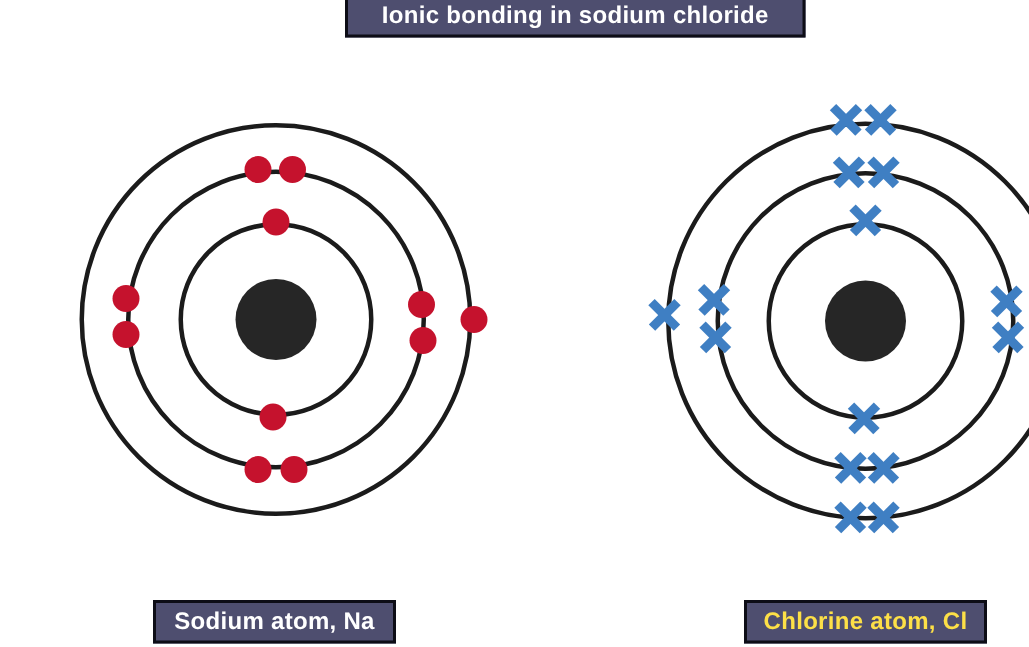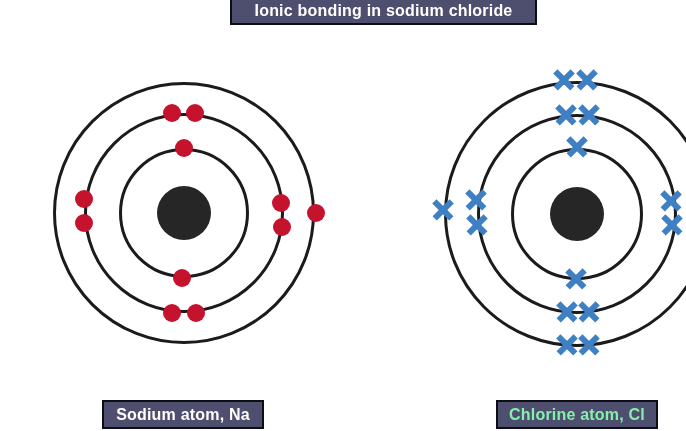--- a/index.html
+++ b/index.html
@@ -96,14 +96,14 @@
         <div class="cross" style="--xc: #3f7fc3; left: 389px; top: 200px;"></div>
         <div class="cross" style="--xc: #3f7fc3; left: 650px; top: 190px;"></div>
         <div class="cross" style="--xc: #3f7fc3; left: 651px; top: 215px;"></div>
         <div class="cross" style="--xc: #3f7fc3; left: 513px; top: 335px;"></div>
         <div class="cross" style="--xc: #3f7fc3; left: 535px; top: 335px;"></div>
       </div>
     </div>
 
   <div id="label-sodium" class="caption-box" style="background: rgb(78, 78, 111); color: rgb(255, 255, 255); border-color: rgb(13, 13, 22);">Sodium atom, Na</div>
 
-  <div id="label-chlorine" class="caption-box" style="background: rgb(78, 78, 111); color: #86efac; border-color: rgb(13, 13, 22);">Chlorine atom, Cl</div>
+  <div id="label-chlorine" class="caption-box" style="background: rgb(78, 78, 111); color: #fde047; border-color: rgb(13, 13, 22);">Chlorine atom, Cl</div>
 </div>
 
 </body></html>

